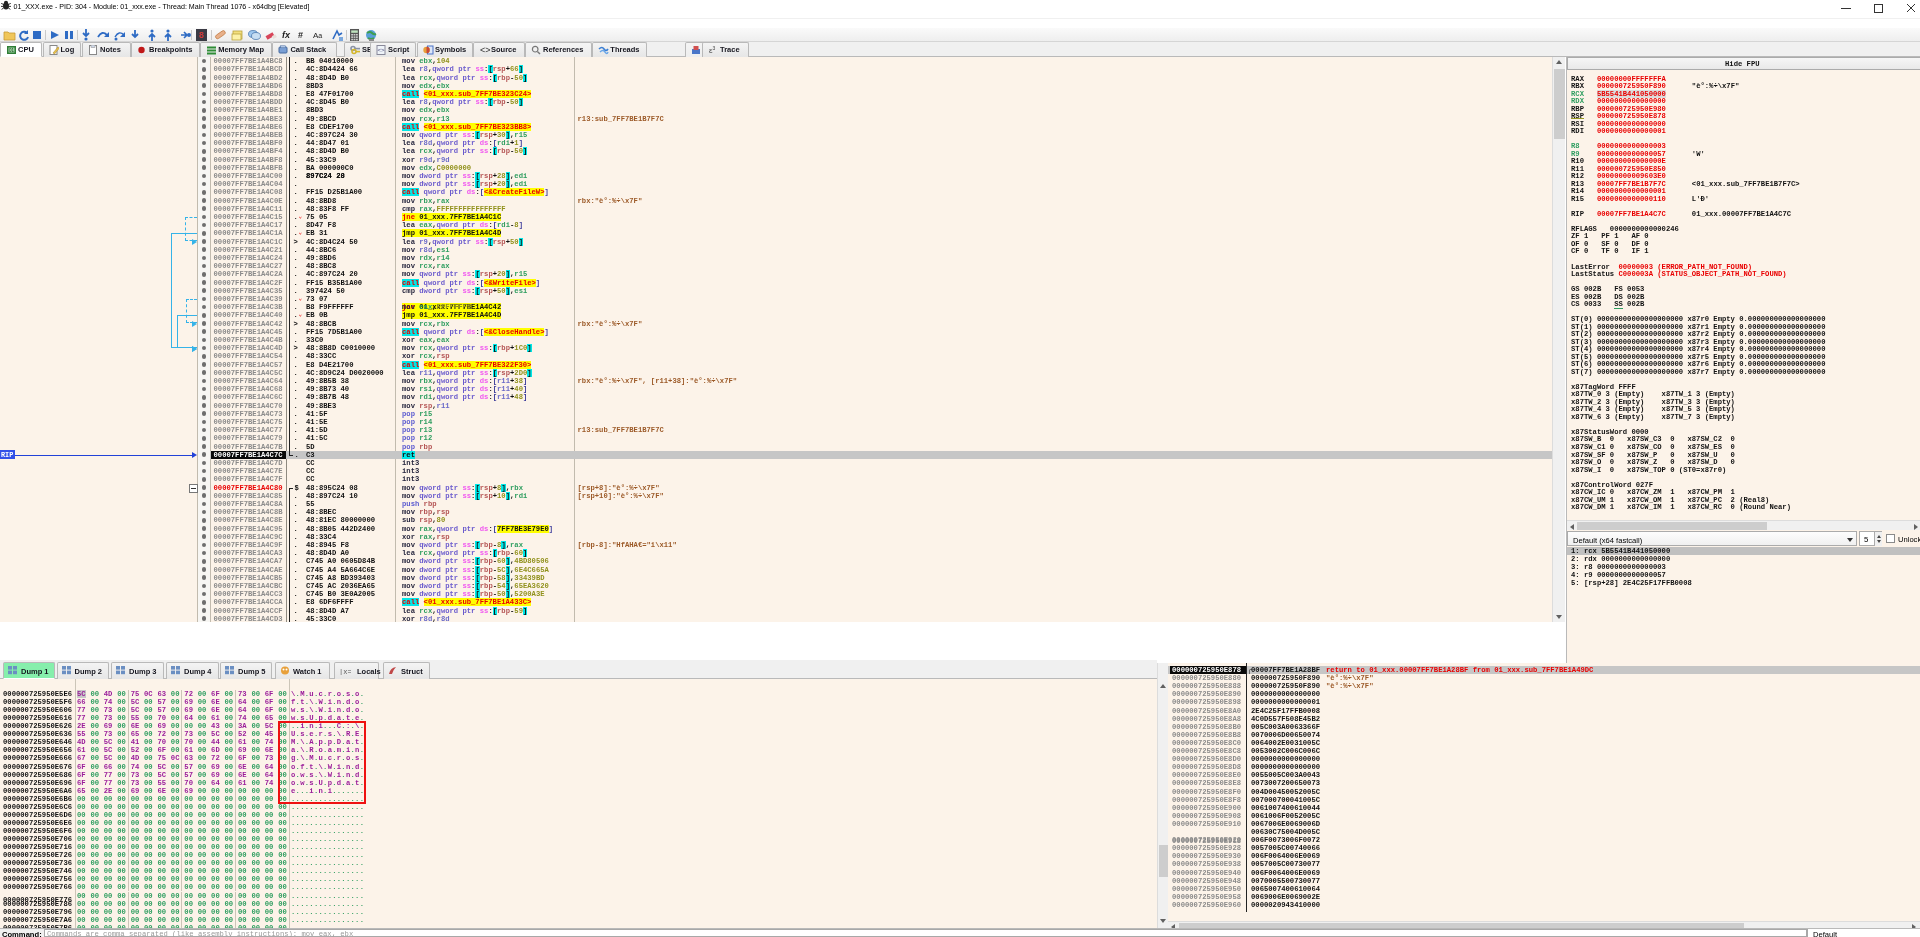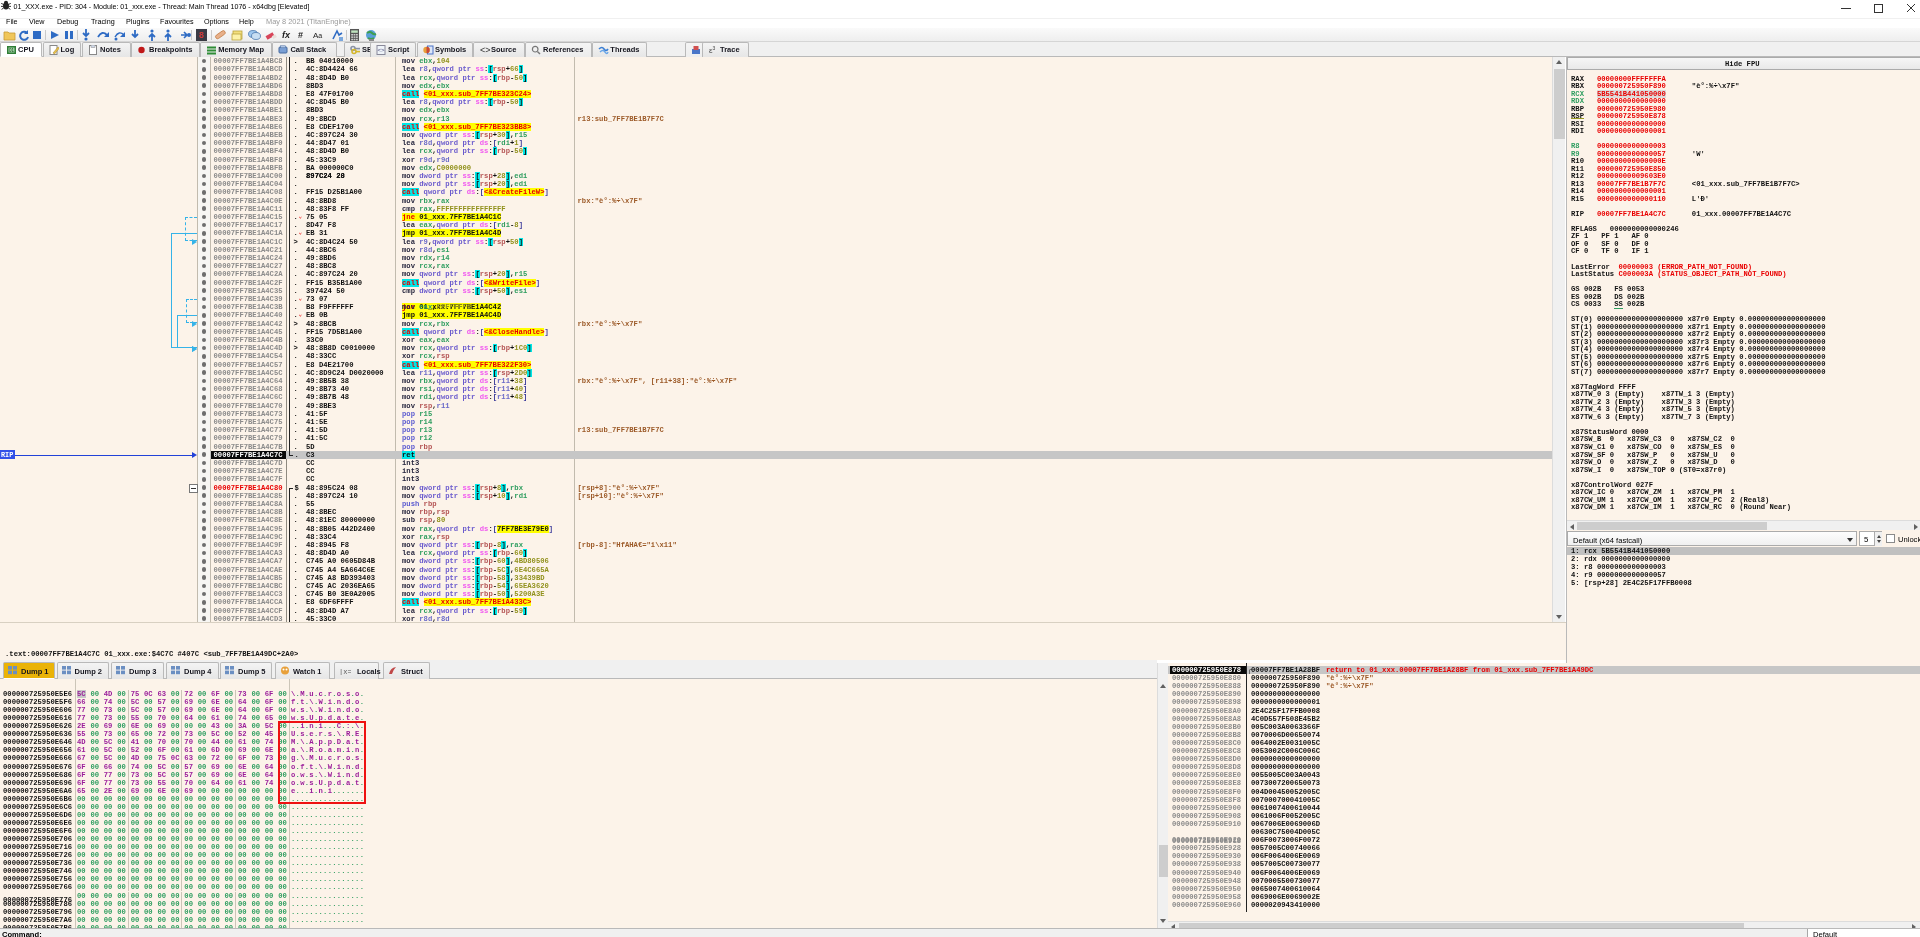--- a/index.html
+++ b/index.html
@@ -37,31 +37,20 @@
           <line x1="9.4" y1="9.4" x2="7.2" y2="7.8"></line>
         </g>
       </svg>
 <div class="abs sans" style="left:13.5px;top:2.5px;font-size:7.1px;color:#000">01_XXX.exe - PID: 304 - Module: 01_xxx.exe - Thread: Main Thread 1076 - x64dbg [Elevated]</div>
 <div class="abs" style="left:1841px;top:8px;width:10px;height:1.4px;background:#333"></div>
 <div class="abs" style="left:1874px;top:4px;width:9px;height:9px;border:1px solid #333"></div>
 <svg class="abs" style="left:1906px;top:3px" width="10" height="10">
         <line x1="1" y1="1" x2="9" y2="9" stroke="#333"></line>
         <line x1="9" y1="1" x2="1" y2="9" stroke="#333"></line>
       </svg>
-</div>
-<div class="abs" style="left:0;top:19px;width:1920px;height:9px;background:#ffffff">
-<div class="abs sans" style="left:6px;top:-2.5px;font-size:7.2px;color:#000;white-space:nowrap">File</div>
-<div class="abs sans" style="left:29px;top:-2.5px;font-size:7.2px;color:#000;white-space:nowrap">View</div>
-<div class="abs sans" style="left:57px;top:-2.5px;font-size:7.2px;color:#000;white-space:nowrap">Debug</div>
-<div class="abs sans" style="left:91px;top:-2.5px;font-size:7.2px;color:#000;white-space:nowrap">Tracing</div>
-<div class="abs sans" style="left:126px;top:-2.5px;font-size:7.2px;color:#000;white-space:nowrap">Plugins</div>
-<div class="abs sans" style="left:160px;top:-2.5px;font-size:7.2px;color:#000;white-space:nowrap">Favourites</div>
-<div class="abs sans" style="left:204px;top:-2.5px;font-size:7.2px;color:#000;white-space:nowrap">Options</div>
-<div class="abs sans" style="left:239px;top:-2.5px;font-size:7.2px;color:#000;white-space:nowrap">Help</div>
-<div class="abs sans" style="left:266px;top:-2.5px;font-size:7.4px;color:#9a9a9a;white-space:nowrap">May 8 2021 (TitanEngine)</div>
 </div>
 <div class="abs" style="left:0;top:28px;width:1920px;height:14px;background:linear-gradient(#fafafa,#eeeeee);border-bottom:1px solid #d5d5d5">
 <svg class="abs" style="left:3px;top:1px" width="13" height="12" viewBox="0 0 13 12">
         <path d="M1 3 h4 l1 1 h6 v7 h-11 z" fill="#f0c65a" stroke="#c89b32" stroke-width="0.8"></path>
       </svg>
 <svg class="abs" style="left:17px;top:1px" width="13" height="12" viewBox="0 0 13 12">
         <path d="M10 4 a4 4 0 1 0 1 4" fill="none" stroke="#2e6bc4" stroke-width="2"></path>
         <path d="M11 1 v4 h-4 z" fill="#2e6bc4"></path>
       </svg>
 <svg class="abs" style="left:31px;top:1px" width="13" height="12" viewBox="0 0 13 12">
@@ -746,25 +735,22 @@
 </div>
 <div class="abs" style="left:319px;top:477px;width:9px;height:9px;background:#fff;border:1px solid #8a8a8a"></div>
 <div class="abs sans" style="left:331px;top:478px;font-size:7.6px;color:#000">Unlocked</div>
 <div class="abs" style="left:0;top:489.5px;width:354px;height:8.4px;background:#c0c0c0"></div>
 <div class="abs mono bk" style="left:4px;top:490px">1:&nbsp;rcx&nbsp;5B5541B441050000</div>
 <div class="abs mono bk" style="left:4px;top:498.1px">2:&nbsp;rdx&nbsp;0000000000000000</div>
 <div class="abs mono bk" style="left:4px;top:506.20000000000005px">3:&nbsp;r8&nbsp;0000000000000003</div>
 <div class="abs mono bk" style="left:4px;top:514.3000000000001px">4:&nbsp;r9&nbsp;0000000000000057</div>
 <div class="abs mono bk" style="left:4px;top:522.4000000000001px">5:&nbsp;[rsp+28]&nbsp;2E4C25F17FFB0008</div>
 </div>
-<div class="abs" style="left:0;top:622px;width:1566px;height:38px;background:#fcf3e9;border-top:1px solid #d8d0c2">
-<div class="abs mono bk" style="left:5px;top:27px">.text:00007FF7BE1A4C7C&nbsp;01_xxx.exe:$4C7C&nbsp;#407C&nbsp;&lt;sub_7FF7BE1A49DC+2A0&gt;</div>
-</div>
 <div class="abs" style="left:0;top:660px;width:1157px;height:19px;background:#f0f0f0;border-bottom:1px solid #b9b9b9">
-<div class="abs" style="left:3px;top:2px;width:52px;height:17px;background:#eab308;border:1px solid #b9b9b9;border-bottom:none;border-bottom:1px solid #fff;border-radius:2px 2px 0 0">
+<div class="abs" style="left:3px;top:2px;width:52px;height:17px;background:#86efac;border:1px solid #b9b9b9;border-bottom:none;border-bottom:1px solid #fff;border-radius:2px 2px 0 0">
 <div class="abs" style="left:4px;top:3px">
           <svg width="10" height="9">
             <g fill="#6b8fc2">
               <rect x="0" y="0" width="4" height="3.6"></rect>
               <rect x="5" y="0" width="4" height="3.6"></rect>
               <rect x="0" y="4.6" width="4" height="3.6"></rect>
               <rect x="5" y="4.6" width="4" height="3.6"></rect>
             </g>
           </svg>
         </div>
@@ -1618,16 +1604,19 @@
 <span class="abs mono bk" style="left:83px;top:237.89999999999998px">0000020943410000</span>
 <div class="abs" style="left:77.5px;top:0;width:1px;height:249px;background:#222"></div>
 </div>
 <div class="abs" style="left:1168px;top:921px;width:752px;height:9px;background:#f0f0f0;border-top:1px solid #dcdcdc">
 <div class="abs" style="left:3px;top:2px;width:0;height:0;border-right:4px solid #606060;border-top:3px solid transparent;border-bottom:3px solid transparent"></div>
 <div class="abs" style="left:744px;top:2px;width:0;height:0;border-left:4px solid #606060;border-top:3px solid transparent;border-bottom:3px solid transparent"></div>
 <div class="abs" style="left:11px;top:1px;width:565px;height:7px;background:#cdcdcd"></div>
 </div>
 <div class="abs" style="left:0;top:928px;width:1920px;height:9px;background:#f0f0f0;border-top:1px solid #b9b9b9">
 <div class="abs sans" style="left:2px;top:1px;font-size:7.6px;font-weight:bold;color:#000">Command:</div>
+<div class="abs" style="left:44px;top:0px;width:1763px;height:8px;background:#fff;border:1px solid #a8a8a8">
+<div class="abs mono" style="left:2px;top:0px;color:#9a9a9a;font-weight:normal">Commands are comma separated (like assembly instructions): mov eax, ebx</div>
+</div>
 <div class="abs" style="left:1807px;top:0px;width:113px;height:9px;background:#fff;border-left:1px solid #a8a8a8">
 <div class="abs sans" style="left:5px;top:1px;font-size:7.6px;color:#000">Default</div>
 </div>
 </div>
 </div>
 </body></html>

